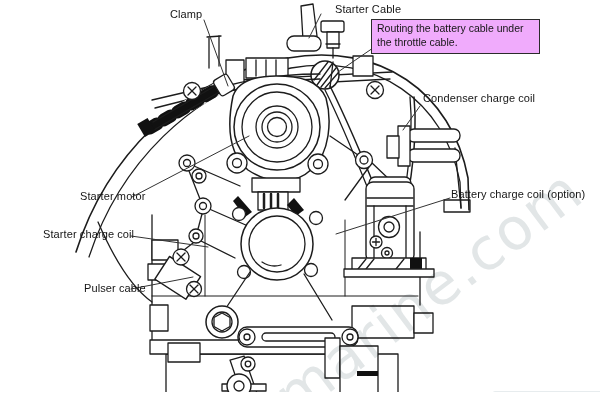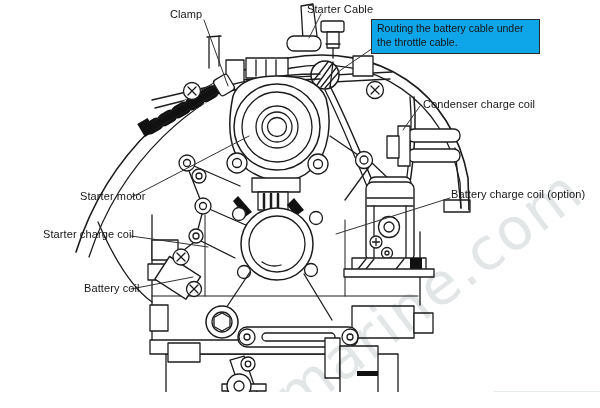--- a/index.html
+++ b/index.html
@@ -7,21 +7,21 @@
     position:relative;width:600px;height:392px;background:#ffffff;
     overflow:hidden;font-family:"Liberation Sans",sans-serif;
   }
   #canvas svg{position:absolute;left:0;top:0;}
   .lbl{
     position:absolute;font-size:11px;color:#151515;white-space:nowrap;
     letter-spacing:.1px;
   }
   .callout{
     position:absolute;left:371px;top:19px;width:158px;
-    border:1.5px solid #2b2b2b;background:#0ea5e9;
+    border:1.5px solid #2b2b2b;background:#f0abfc;
     font-size:10.5px;line-height:1.32;color:#151515;padding:2px 4px 3px 5px;
   }
   .watermark{
     position:absolute;left:252px;top:392px;
     font-size:58px;letter-spacing:2px;color:#e2e6e7;
     transform:rotate(-37deg);transform-origin:0 50%;
     mix-blend-mode:multiply;white-space:nowrap;
     font-family:"DejaVu Sans",sans-serif;
   }
   .faintbox{
@@ -250,33 +250,33 @@
       <line x1="420" y1="106" x2="403" y2="130"></line>
       <line x1="450" y1="198" x2="336" y2="234"></line>
       <line x1="132" y1="197" x2="249" y2="136"></line>
       <line x1="131" y1="236" x2="208" y2="247"></line>
       <line x1="131" y1="289" x2="193" y2="277"></line>
     </g>
   </svg>
 
   <div class="lbl" style="left:170px;top:8px">Clamp</div>
 
-  <div class="lbl" style="left:307px;top:3px">Starter Cable</div>
+  <div class="lbl" style="left:335px;top:3px">Starter Cable</div>
 
   <div class="callout">Routing the battery cable under the throttle cable.</div>
 
-  <div class="lbl" style="left:423px;top:98px">Condenser charge coil</div>
+  <div class="lbl" style="left:423px;top:92px">Condenser charge coil</div>
 
   <div class="lbl" style="left:451px;top:188px">Battery charge coil (option)</div>
 
   <div class="lbl" style="left:80px;top:190px">Starter motor</div>
 
   <div class="lbl" style="left:43px;top:228px">Starter charge coil</div>
 
-  <div class="lbl" style="left:84px;top:282px">Battery coil</div>
+  <div class="lbl" style="left:84px;top:282px">Pulser cable</div>
 
   <div class="watermark">amarine.com</div>
 
   <div class="faintbox">
     <div class="smudge"></div>
   </div>
 
 </div>
 
 </body></html>

